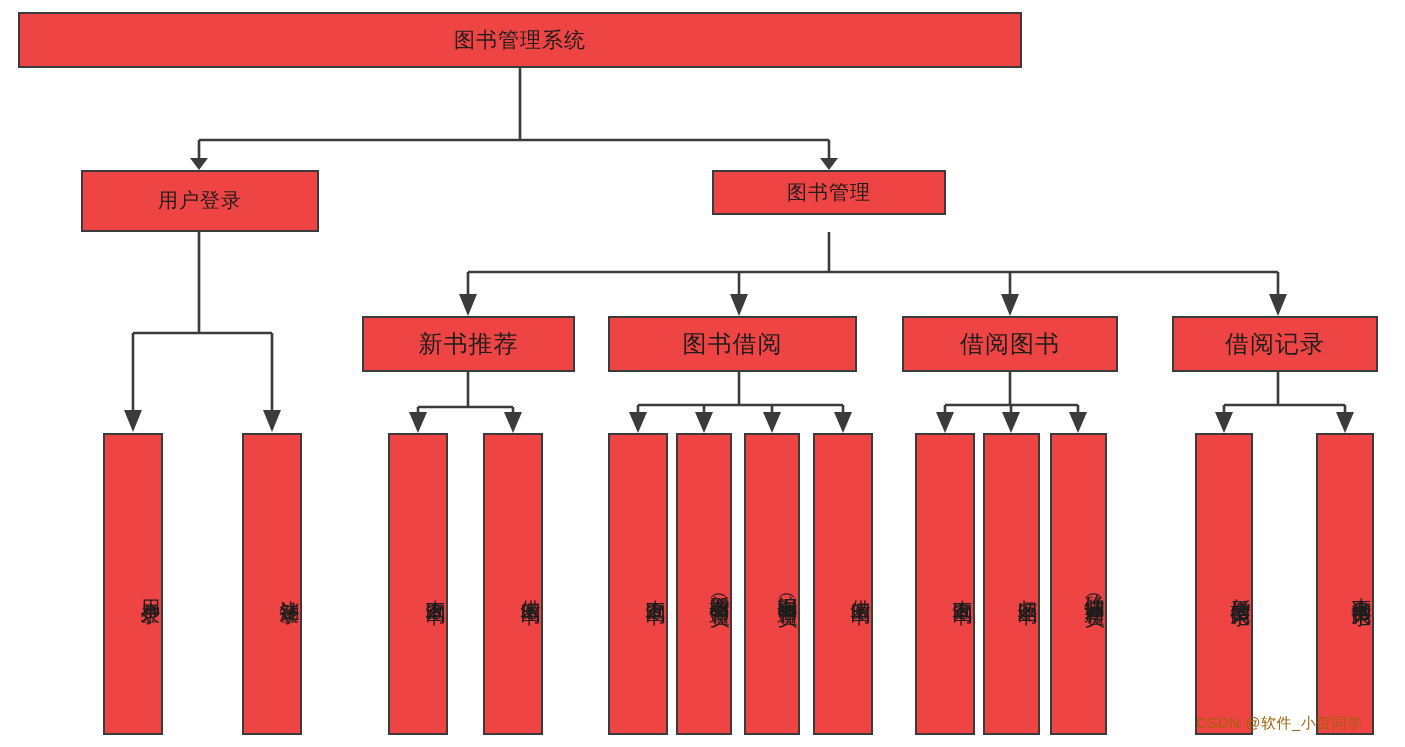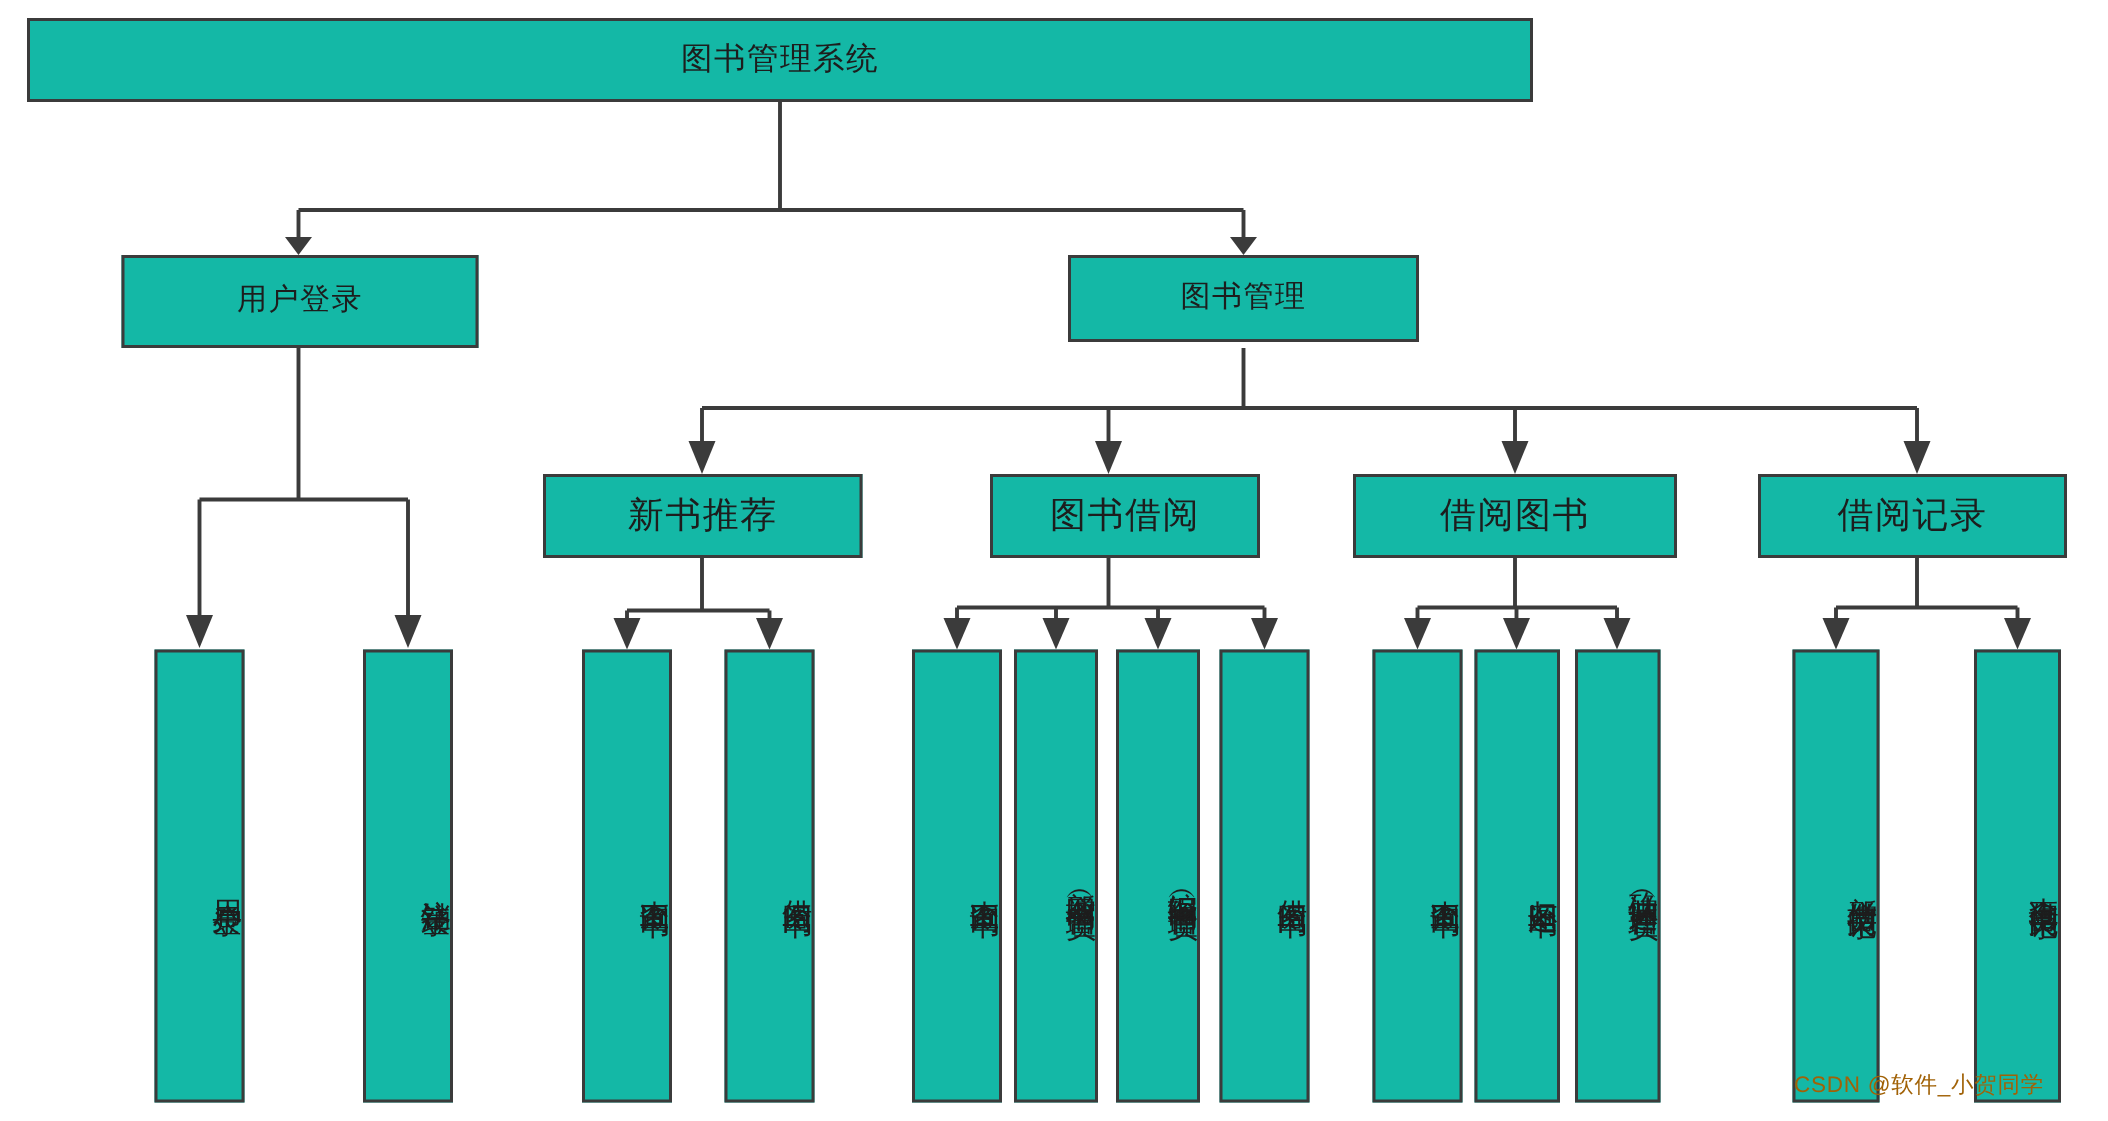--- a/index.html
+++ b/index.html
@@ -3,21 +3,21 @@
 <meta charset="utf-8">
 <style>
   html,body{margin:0;padding:0;background:#ffffff;}
   body{width:1405px;height:747px;font-family:"Liberation Sans","DejaVu Sans",sans-serif;overflow:hidden;}
   #stage{position:relative;width:1405px;height:747px;background:#fff;}
   svg.wires{position:absolute;left:0;top:0;width:1405px;height:747px;pointer-events:none;}
   .node{
     position:absolute;
     box-sizing:border-box;
     border:2px solid #3b3b3b;
-    background:#14b8a6;
+    background:#ef4444;
     color:#1d1d1d;
     display:flex;
     align-items:center;
     justify-content:center;
     text-align:center;
     font-size:20px;
     line-height:1.18;
     letter-spacing:1px;
   }
   .node.root{font-size:21px;}
@@ -118,24 +118,24 @@
       <polygon points="1069,412 1087,412 1078,433"></polygon>
 
       <polygon points="1215,412 1233,412 1224,433"></polygon>
       <polygon points="1336,412 1354,412 1345,433"></polygon>
     </g>
   </svg>
 
   <div class="node root" style="left:18px;top:12px;width:1004px;height:56px;">图书管理系统</div>
 
   <div class="node lvl1" style="left:81px;top:170px;width:238px;height:62px;">用户登录</div>
-  <div class="node lvl1" style="left:712px;top:170px;width:234px;height:58px;">图书管理</div>
+  <div class="node lvl1" style="left:712px;top:170px;width:234px;height:45px;">图书管理</div>
 
   <div class="node lvl2" style="left:362px;top:316px;width:213px;height:56px;">新书推荐</div>
-  <div class="node lvl2" style="left:660px;top:316px;width:180px;height:56px;">图书借阅</div>
+  <div class="node lvl2" style="left:608px;top:316px;width:249px;height:56px;">图书借阅</div>
   <div class="node lvl2" style="left:902px;top:316px;width:216px;height:56px;">借阅图书</div>
   <div class="node lvl2" style="left:1172px;top:316px;width:206px;height:56px;">借阅记录</div>
 
   <div class="node leaf" style="left:103px;top:433px;width:60px;height:302px;">用户登录</div>
   <div class="node leaf" style="left:242px;top:433px;width:60px;height:302px;">注销登录</div>
 
   <div class="node leaf" style="left:388px;top:433px;width:60px;height:302px;">查询图书</div>
   <div class="node leaf" style="left:483px;top:433px;width:60px;height:302px;">借阅图书</div>
 
   <div class="node leaf" style="left:608px;top:433px;width:60px;height:302px;">查询图书</div>

